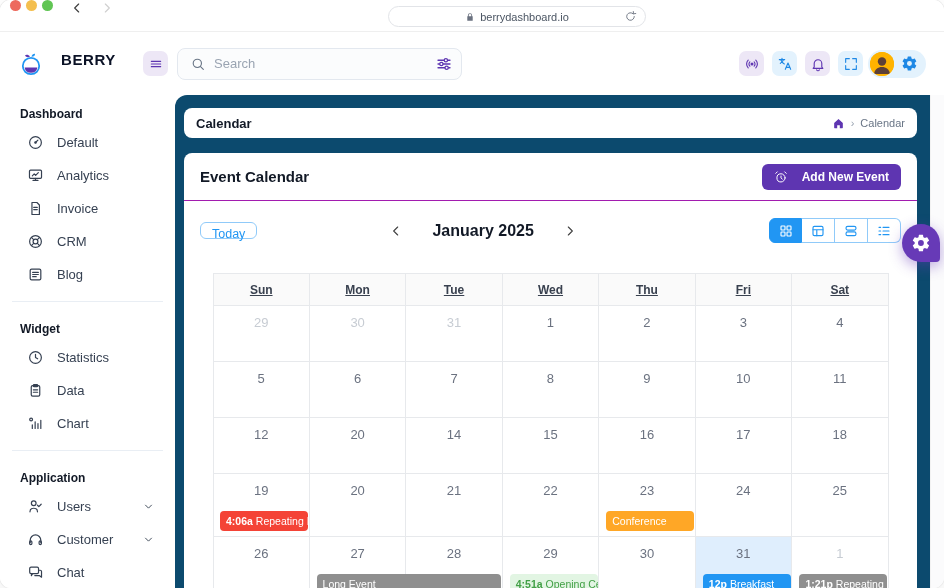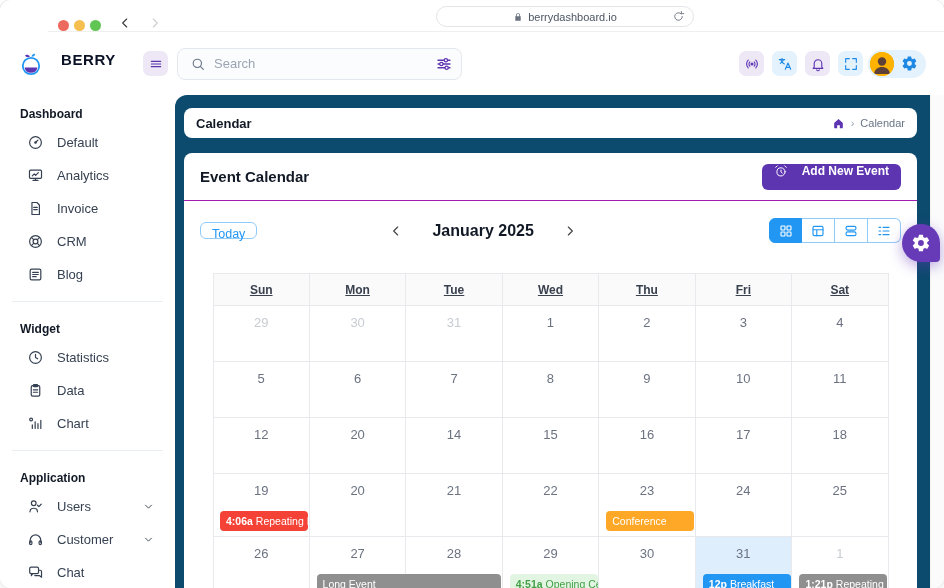--- a/index.html
+++ b/index.html
@@ -2,21 +2,21 @@
 <html><head>
 <meta charset="utf-8">
 <style>
   * { margin:0; padding:0; box-sizing:border-box; }
   html,body { background:#fff; font-family:"Liberation Sans", sans-serif; }
   .window { position:relative; width:944px; height:588px; background:#fff; border-radius:11px;
             overflow:hidden; box-shadow:0 0 0 1px #ececec, 0 8px 30px rgba(0,0,0,.08); }
 
   
   .chrome { position:relative; height:32px; background:#fff; border-bottom:1px solid #efefef;
-            display:flex; align-items:flex-end;margin-left:48px; }
+            display:flex; align-items:flex-start; }
   .traffic { display:flex; gap:5px; margin-left:10px; }
   .dot { width:11px; height:11px; border-radius:50%; }
   .nav-arrows { display:flex; gap:14px; margin-left:16px; }
   .nav-arrows span { width:16px; height:16px; display:inline-flex; }
   .urlbar { position:absolute; left:388px; top:6px; width:258px; height:21px; background:#fff;
             border:1px solid #e2e4e8; border-radius:11px; display:flex; align-items:center;
             justify-content:center; gap:5px; font-size:11px; color:#4b5563; }
   .urlbar .refresh { position:absolute; right:8px; top:3px; width:13px; height:13px; color:#6b7280; }
   .urlbar .lock { width:10px; height:10px; color:#6b7280; }
 
@@ -63,21 +63,21 @@
                 padding:0 12px; }
   .crumb-title { font-size:13px; font-weight:bold; color:#121926; }
   .crumb-right { margin-left:auto; display:flex; align-items:center; gap:6px; font-size:11px; color:#697586; }
   .home-glyph { width:13px; height:13px; color:#5e35b1; cursor:pointer; }
   .crumb-sep { color:#9aa4b2; font-size:11px; }
 
   .event-card { margin-top:15px; background:#fff; border-radius:8px; height:600px; }
   .card-head { height:48px; display:flex; align-items:center; padding:0 16px; border-bottom:1px solid #a21caf; }
   .card-title { font-size:15px; font-weight:bold; color:#121926; }
   .add-btn { margin-left:auto; height:26px; background:#5e35b1; color:#fff; border:none; border-radius:6px;
-             font-size:12px; font-weight:bold; display:flex; gap:14px; padding:0 12px;
+             font-size:12px; font-weight:bold; display:flex; align-items:center; gap:14px; padding:0 12px;
              cursor:pointer; font-family:"Liberation Sans",sans-serif; }
   .alarm-glyph { width:14px; height:14px; color:#fff; }
 
   .cal-toolbar { display:flex; align-items:center; padding:17px 16px 0; }
   .today-btn { height:17px; padding:4px 11px; background:#fff; border:1px solid #90caf9; color:#2196f3;
                font-size:12.5px; border-radius:6px; cursor:pointer; font-family:"Liberation Sans",sans-serif; }
   .month-nav { flex:1; display:flex; align-items:center; justify-content:center; gap:28px;
                margin-left:-60px; }
   .nav-chev { width:16px; height:16px; color:#424242; cursor:pointer; }
   .month-title { font-size:16px; font-weight:bold; color:#121926; }

